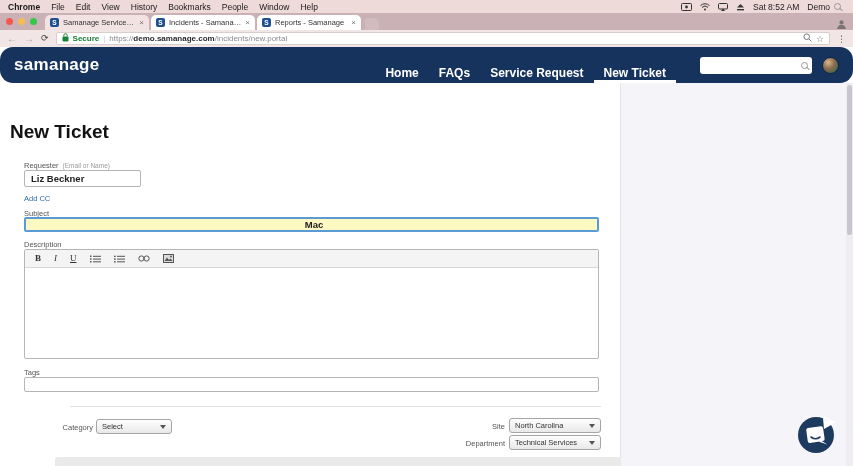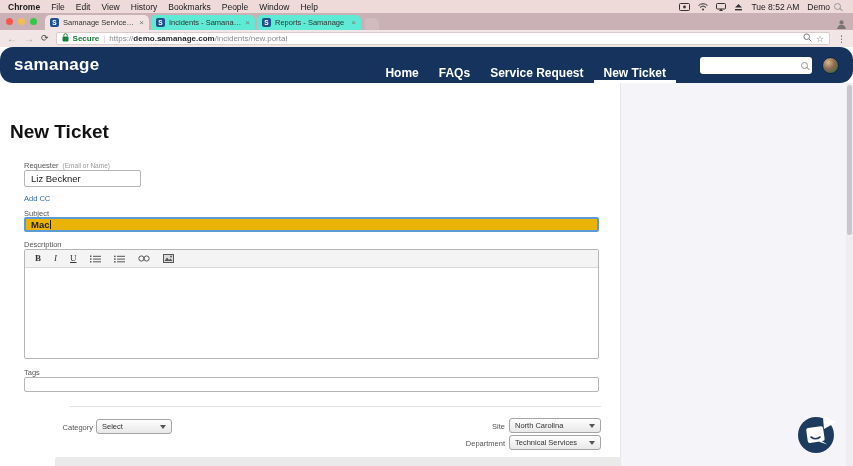--- a/index.html
+++ b/index.html
@@ -11,21 +11,21 @@
   .menubar .app { font-weight:bold; }
   .menubar .spacer { flex:1; }
   .menubar .right { display:flex; align-items:center; gap:8px; }
   .menubar svg { display:block; }
 
   
   .tabstrip { height:17px; background:#c9b1b5; display:flex; align-items:flex-end; padding-left:6px; position:relative; }
   .traffic { display:flex; gap:5px; align-items:center; margin:0 8px 5px 0; }
   .light { width:7px; height:7px; border-radius:50%; }
   .light.red { background:#f5564e; } .light.yellow { background:#f5bd4f; } .light.green { background:#35c748; }
-  .tab { width:104px; height:15px; display:flex; align-items:center; gap:4px; padding:0 5px; border-radius:5px 5px 0 0; font-size:7.5px; color:#333; background:#5eead4; margin-right:2px; }
+  .tab { width:104px; height:15px; display:flex; align-items:center; gap:4px; padding:0 5px; border-radius:5px 5px 0 0; font-size:7.5px; color:#333; background:#ffffff; margin-right:2px; }
   .tab.active { background:#f2e2e2; }
   .favicon { width:9px; height:9px; background:#1d4f91; border-radius:2px; color:#fff; font-size:6.5px; font-weight:bold; display:flex; align-items:center; justify-content:center; flex:0 0 auto; }
   .tab-title { flex:1; overflow:hidden; white-space:nowrap; text-overflow:ellipsis; }
   .tab-close { color:#777; font-size:8px; line-height:1; }
   .newtab { width:14px; height:12px; background:#d2bbbf; border-radius:2px 6px 0 0; margin-left:2px; }
   .profile-btn { position:absolute; right:6px; top:3px; color:#7c7379; }
 
   
   .addressbar { height:17px; background:#f2e5e5; display:flex; align-items:center; padding:0 7px; gap:7px; }
   .navarrow { font-size:10px; color:#a99ea1; line-height:1; }
@@ -53,24 +53,24 @@
 
   
   .page { position:absolute; top:83px; left:0; right:0; bottom:0; background:#fff; }
   .page-gray { position:absolute; left:620px; width:226px; top:0; bottom:0; background:#f5f4f8; border-left:1px solid #e7e5eb; }
   .vscroll { position:absolute; right:0; top:0; bottom:0; width:7px; background:#efedf2; }
   .vscroll .thumb { position:absolute; top:2px; left:1px; width:5px; height:150px; background:#c7c5cd; border-radius:3px; }
 
   .page h1 { position:absolute; left:10px; top:38px; font-size:19px; color:#121212; }
   .flabel { position:absolute; font-size:7.5px; color:#555; }
   .fhint { font-size:6.5px; color:#9a9a9a; margin-left:4px; }
-  .tinput { position:absolute; border:1px solid #b5b5b5; border-radius:2px; background:#fff; font-family:"Liberation Sans",sans-serif; font-size:9.5px; font-weight:normal; color:#222; padding:0 6px; }
+  .tinput { position:absolute; border:1px solid #b5b5b5; border-radius:2px; background:#fff; font-family:"Liberation Sans",sans-serif; font-size:9.5px; font-weight:bold; color:#222; padding:0 6px; }
   .req-input { left:24px; top:87px; width:117px; height:17px; }
   .addcc { position:absolute; left:24px; top:111px; font-size:7.5px; color:#2f6fad; text-decoration:none; }
-  .subject-box { position:absolute; left:24px; top:134px; width:575px; height:15px; border:2px solid #5b9bd5; border-radius:2px; background:#eab308; display:flex; align-items:center; padding-left:5px; font-size:9.5px; font-weight:bold; color:#222; }
+  .subject-box { position:absolute; left:24px; top:134px; width:575px; height:15px; border:2px solid #5b9bd5; border-radius:2px; background:#fef9c3; display:flex; align-items:center; padding-left:5px; font-size:9.5px; font-weight:bold; color:#222;flex-direction:column; }
   .caret-bar { width:1px; height:9px; background:#222; margin-left:1px; }
 
   .editor { position:absolute; left:24px; top:166px; width:575px; height:110px; border:1px solid #b5b5b5; border-radius:2px; background:#fff; }
   .editor-toolbar { height:18px; background:#f4f4f4; border-bottom:1px solid #d8d8d8; display:flex; align-items:center; gap:13px; padding-left:10px; }
   .tbtn { font-family:"Liberation Serif", serif; font-size:9px; color:#333; line-height:1; }
   .tbtn.italic { font-style:italic; }
   .tbtn.under { text-decoration:underline; }
   .editor-toolbar svg { display:block; }
 
   .tags-input { left:24px; top:294px; width:575px; height:15px; }
@@ -117,21 +117,21 @@
           <rect x="0.5" y="0.5" width="9" height="5.5" rx="1" fill="none" stroke="#333"></rect>
           <path d="M3 8 L5 5.5 L7 8 Z" fill="#333"></path>
         </svg>
       </span>
     <span>
         <svg width="9" height="8" viewBox="0 0 9 8">
           <path d="M1 4.5 L4.5 1 L8 4.5 Z" fill="#333"></path>
           <rect x="1" y="6" width="7" height="1.4" fill="#333"></rect>
         </svg>
       </span>
-    <span>Tue 8:52 AM</span>
+    <span>Sat 8:52 AM</span>
     <span>Demo</span>
     <span class="search-glyph" style="position:relative; display:inline-block;"></span>
   </span>
 </div>
 
 <div class="tabstrip">
   <span class="traffic">
     <span class="light red"></span>
     <span class="light yellow"></span>
     <span class="light green"></span>

